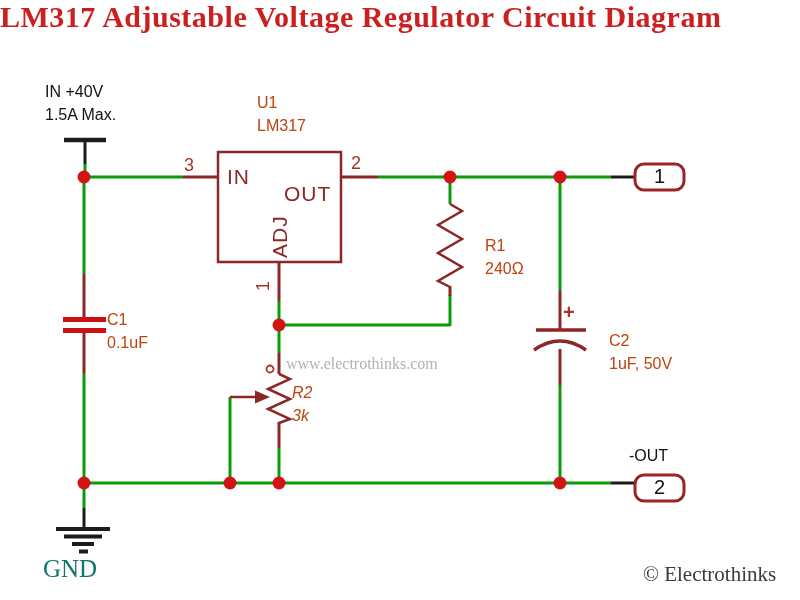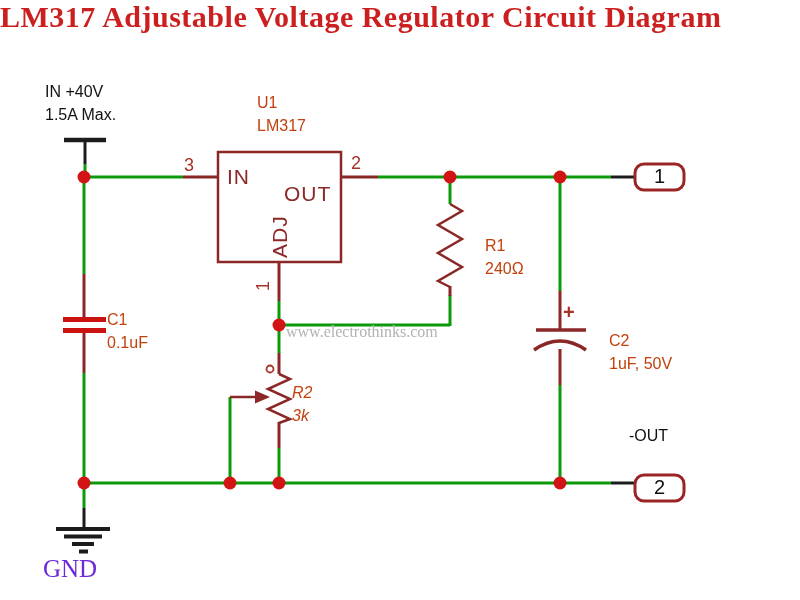--- a/index.html
+++ b/index.html
@@ -15,22 +15,22 @@
     font-size:30px; color:#cc1f1f; letter-spacing:0.5px;
   }
   .lbl  { font-size:16px; line-height:23px; color:#111111; white-space:nowrap; }
   .blue { font-size:16px; line-height:23px; color:#c2410c; white-space:nowrap; }
   .pinnum { font-size:18px; color:#a93226; white-space:nowrap; }
   .icpin  { font-size:21px; color:#8b2727; white-space:nowrap; letter-spacing:1px; }
   .vtext { writing-mode:vertical-rl; transform:rotate(180deg); }
   .termnum { width:49px; height:25px; text-align:center; line-height:25px;
              font-size:20px; color:#111111; }
   .plus { font-size:20px; font-weight:700; color:#a93226; }
-  .watermark { font-family:"Liberation Serif", serif; font-size:16px; color:#b2b2b2; white-space:nowrap; }
-  .gnd { font-family:"Liberation Serif", serif; font-size:25px; color:#6d28d9; }
+  .watermark { font-family:"Liberation Serif", serif; font-size:16px; color:#b2b2b2; white-space:nowrap;margin-top:32px; }
+  .gnd { font-family:"Liberation Serif", serif; font-size:25px; color:#0f766e; }
   .copyright { font-family:"Liberation Serif", serif; font-size:21px; color:#3a3a3a; }
 </style>
 </head>
 <body>
 
 <div class="stage">
 
   <svg class="schem" width="800" height="600" viewBox="0 0 800 600">
 
     <g stroke="#0a9a0a" stroke-width="3" fill="none">
@@ -142,21 +142,22 @@
   </div>
 
   <div class="abs blue" style="left:589px; top:329px;margin-left:20px;">
     <div>C2</div>
     <div>1uF, 50V</div>
   </div>
   <div class="abs plus" style="left:563px; top:301px;">+</div>
 
   <div class="abs termnum" style="left:635px; top:164px;">1</div>
 
-  <div class="abs lbl" style="left:629px; top:424px;">-OUT</div>
+  <div class="abs lbl" style="left:629px; top:444px;">-OUT</div>
   <div class="abs termnum" style="left:635px; top:475px;">2</div>
 
   <div class="abs watermark" style="left:286px; top:323px;">www.electrothinks.com</div>
 
   <div class="abs gnd" style="left:43px; top:555px;">GND</div>
 
+  <div class="abs copyright" style="left:643px; top:562px;">© Electrothinks</div>
 
 </div>
 
 </body></html>

